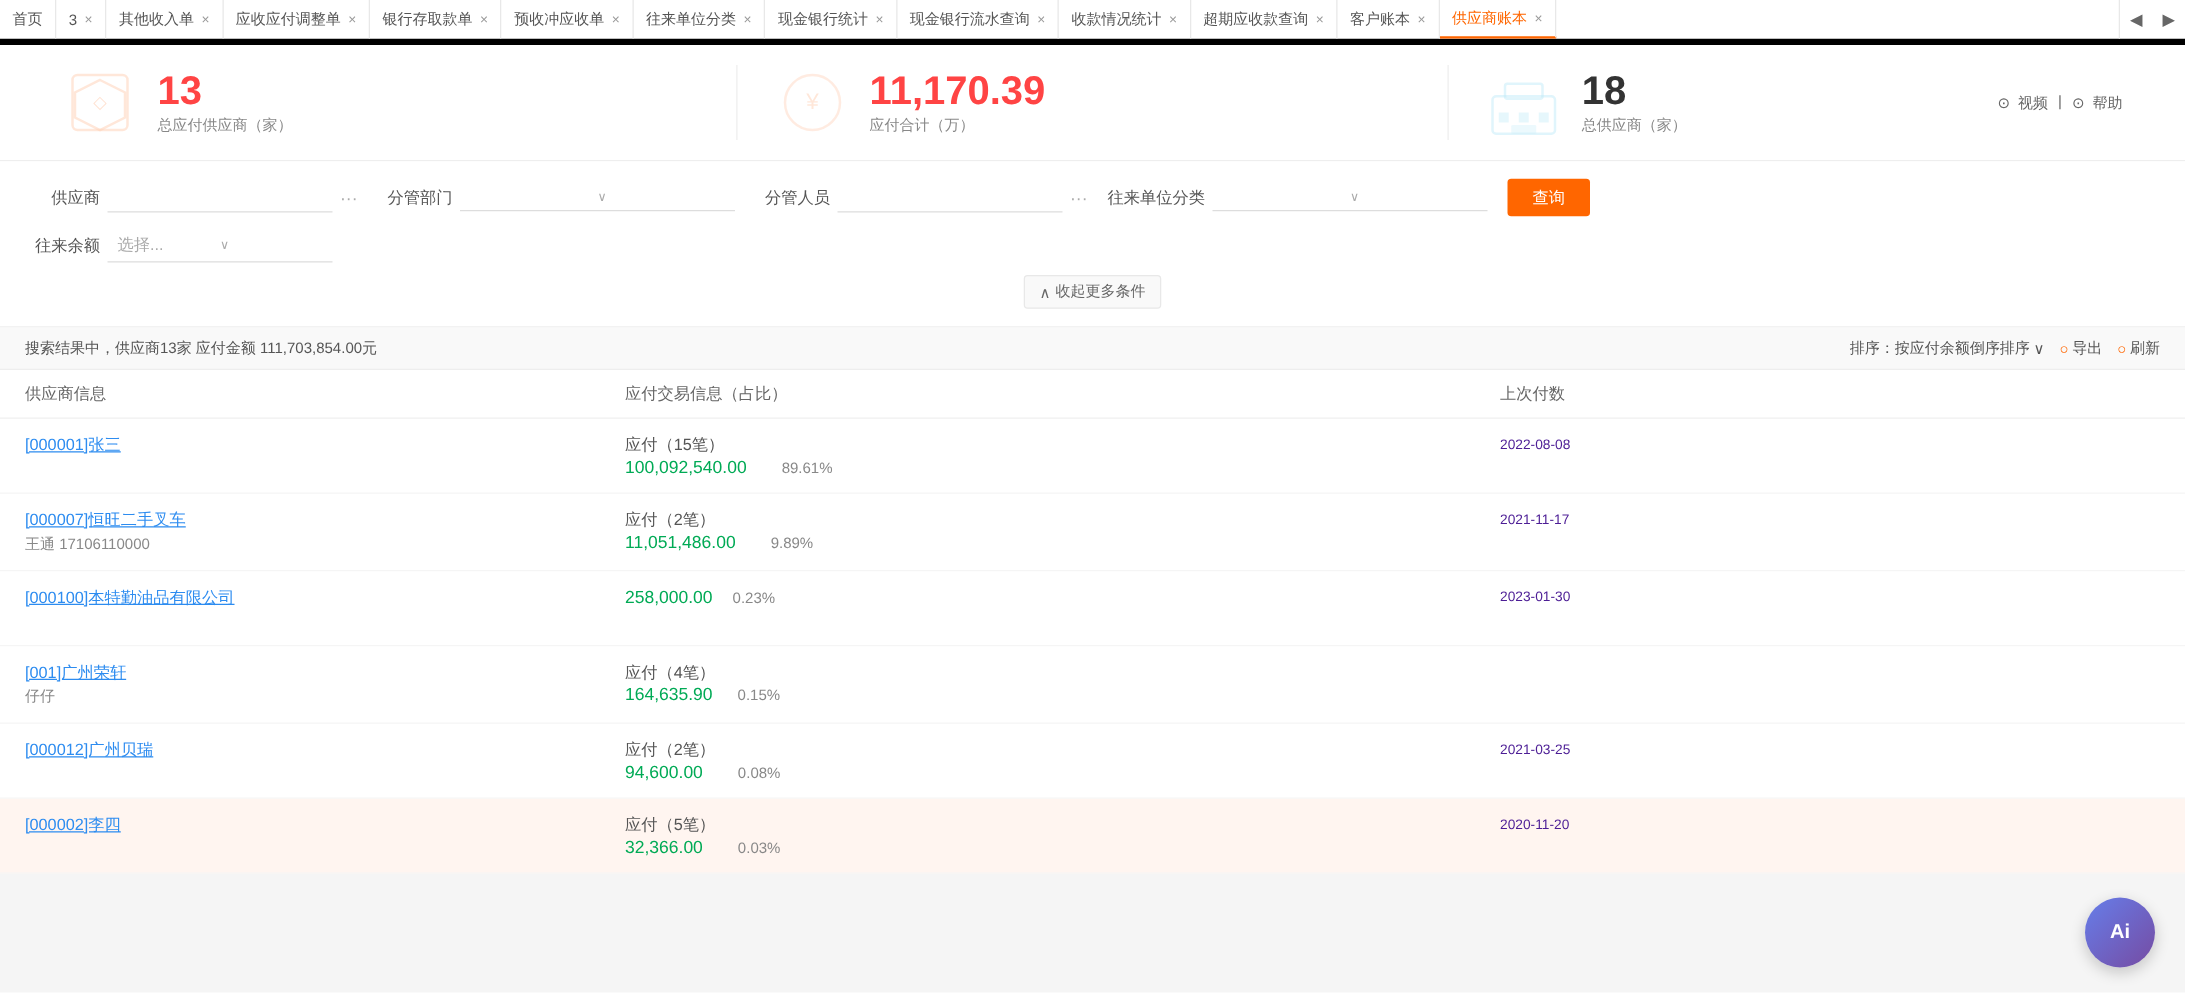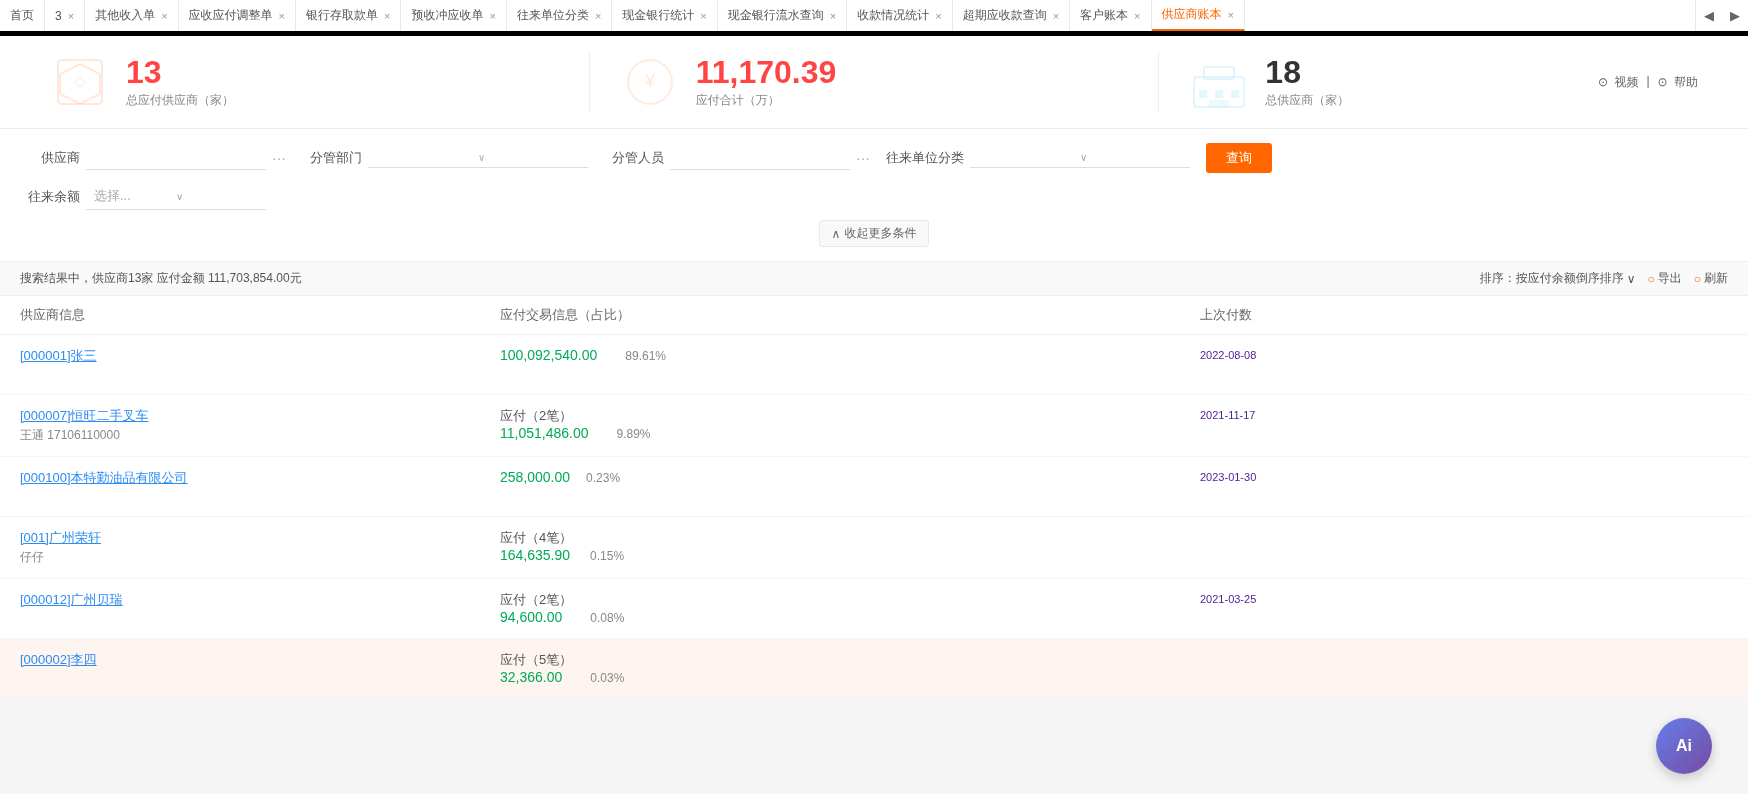--- a/index.html
+++ b/index.html
@@ -99,21 +99,21 @@
     .supplier-sub { color: #888; font-size: 12px; margin-top: 2px; }
 
     .tx-info { display: flex; flex-direction: column; }
     .tx-line1 { color: #555; font-size: 13px; }
     .tx-amount { color: #00aa55; font-size: 14px; font-weight: 500; cursor: pointer; }
     .tx-percent { color: #888; font-size: 12px; margin-left: 16px; }
 
     .last-pay-date { color: #4c1d95; font-size: 11px; }
 
     .ai-button {
-      position: fixed; right: 36px; bottom: 20px;
+      position: fixed; right: 24px; bottom: 20px;
       background: linear-gradient(135deg, #667eea, #764ba2);
       color: white; border-radius: 50%; width: 56px; height: 56px;
       display: flex; align-items: center; justify-content: center;
       font-size: 16px; font-weight: bold; cursor: pointer; box-shadow: 0 4px 12px rgba(0,0,0,0.2);
     }
   </style>
 </head>
 <body>
 
 <div class="nav-bar">
@@ -302,20 +302,21 @@
     <div class="col-transaction">应付交易信息（占比）</div>
     <div class="col-lastpay">上次付数</div>
   </div>
 
   <div class="table-row">
     <div class="col-supplier">
       <div class="supplier-link">[000001]张三</div>
     </div>
     <div class="col-transaction">
       <div class="tx-info">
+        <div class="tx-line1">应付（15笔）</div>
         <div style="display:flex; align-items:baseline; gap:12px;">
           <span class="tx-amount">100,092,540.00</span>
           <span class="tx-percent">89.61%</span>
         </div>
       </div>
     </div>
     <div class="col-lastpay">
       <span class="last-pay-date">2022-08-08</span>
     </div>
   </div>
@@ -399,19 +400,22 @@
     </div>
     <div class="col-transaction">
       <div class="tx-info">
         <div class="tx-line1">应付（5笔）</div>
         <div style="display:flex; align-items:flex-end; gap:12px;">
           <span class="tx-amount">32,366.00</span>
           <span class="tx-percent">0.03%</span>
         </div>
       </div>
     </div>
+    <div class="col-lastpay">
+      <span class="last-pay-date">2020-11-20</span>
+    </div>
   </div>
 
 </div>
 
 <div class="ai-button">
   <span>Ai</span>
 </div>
 
 </body></html>

